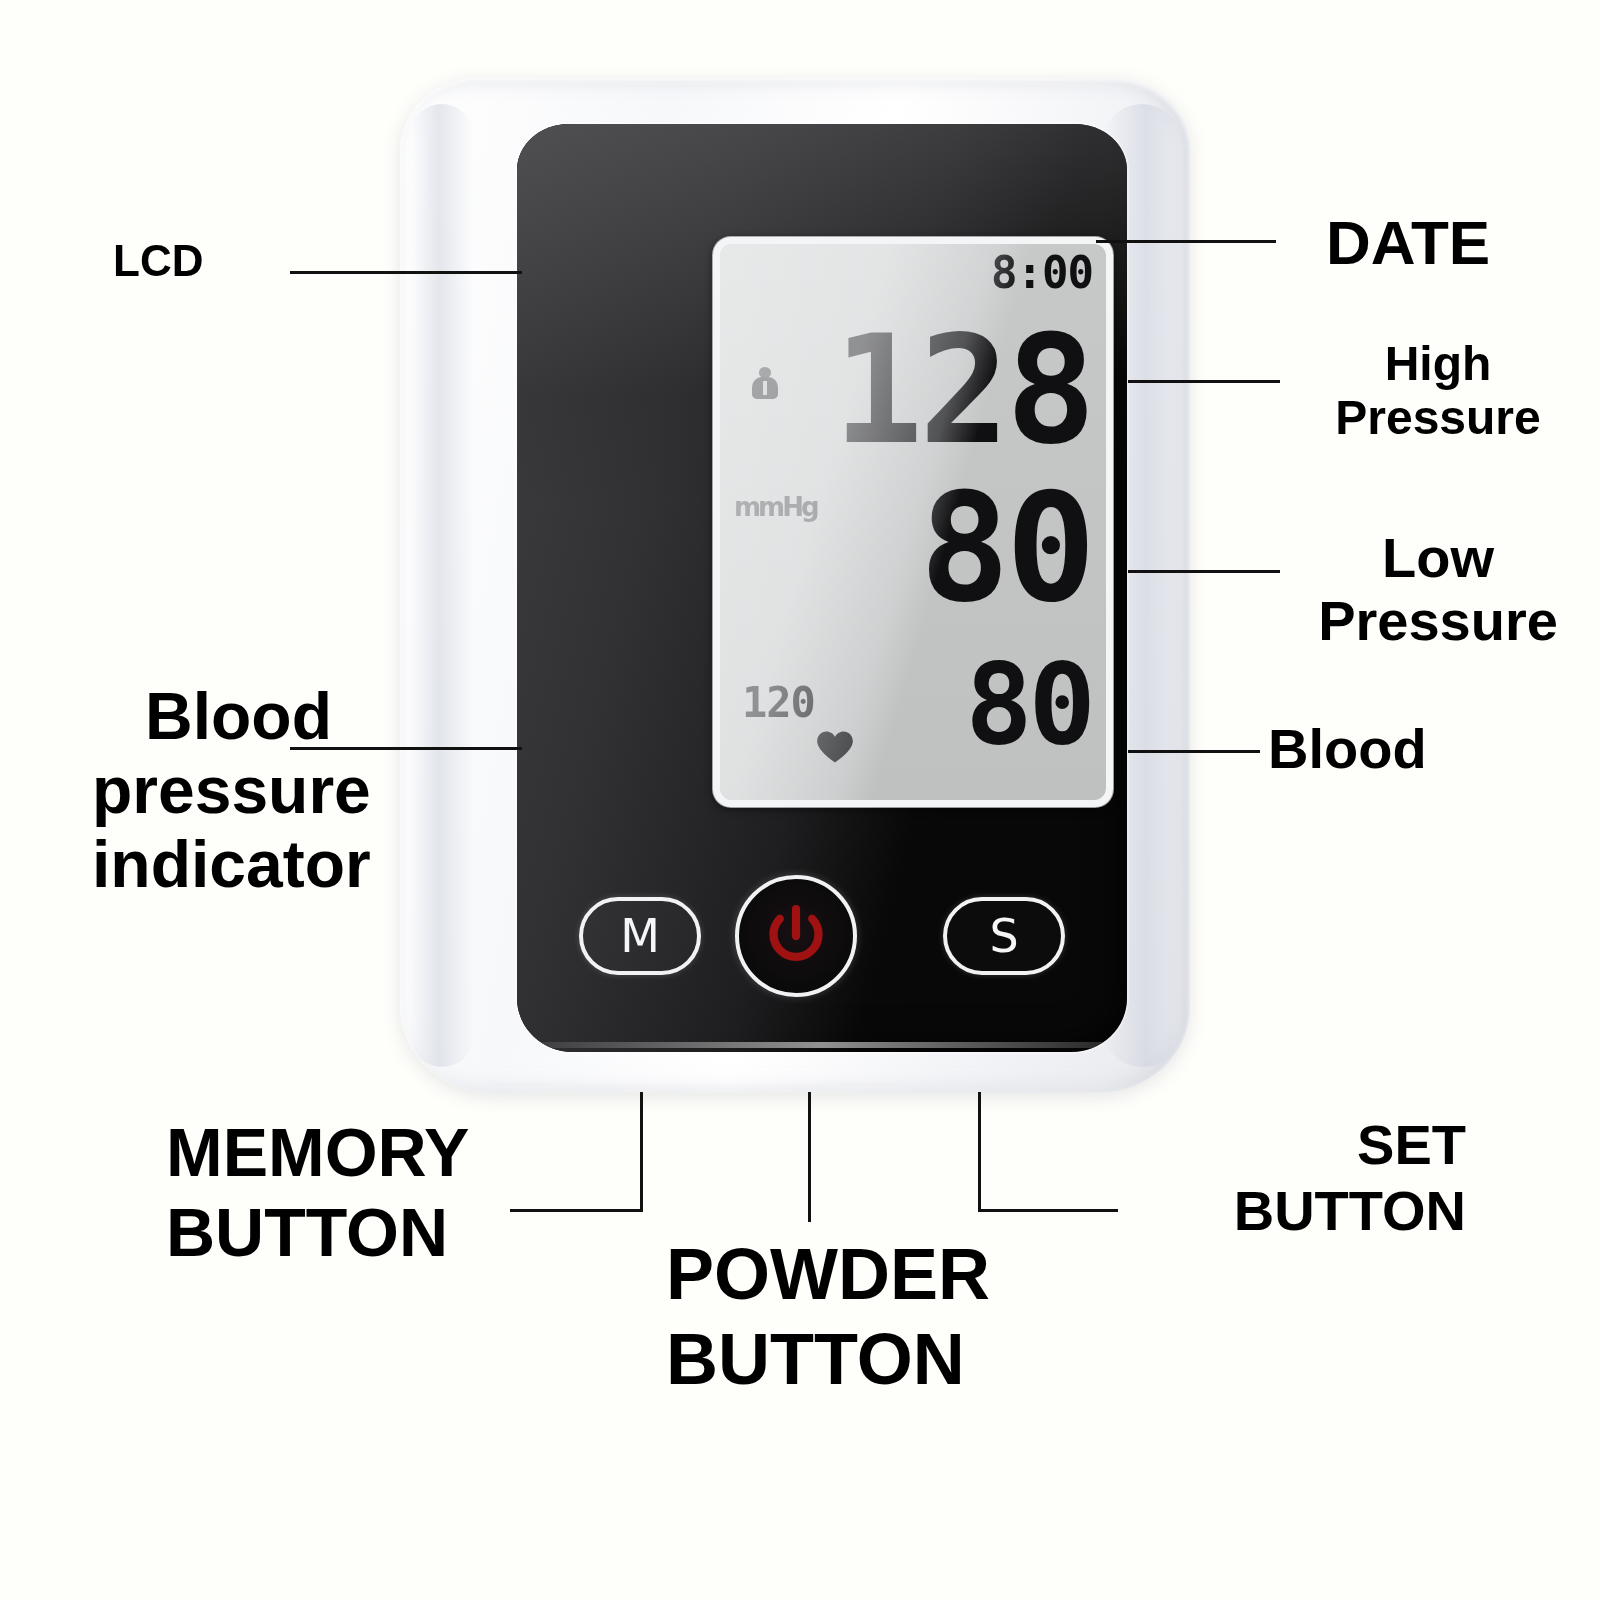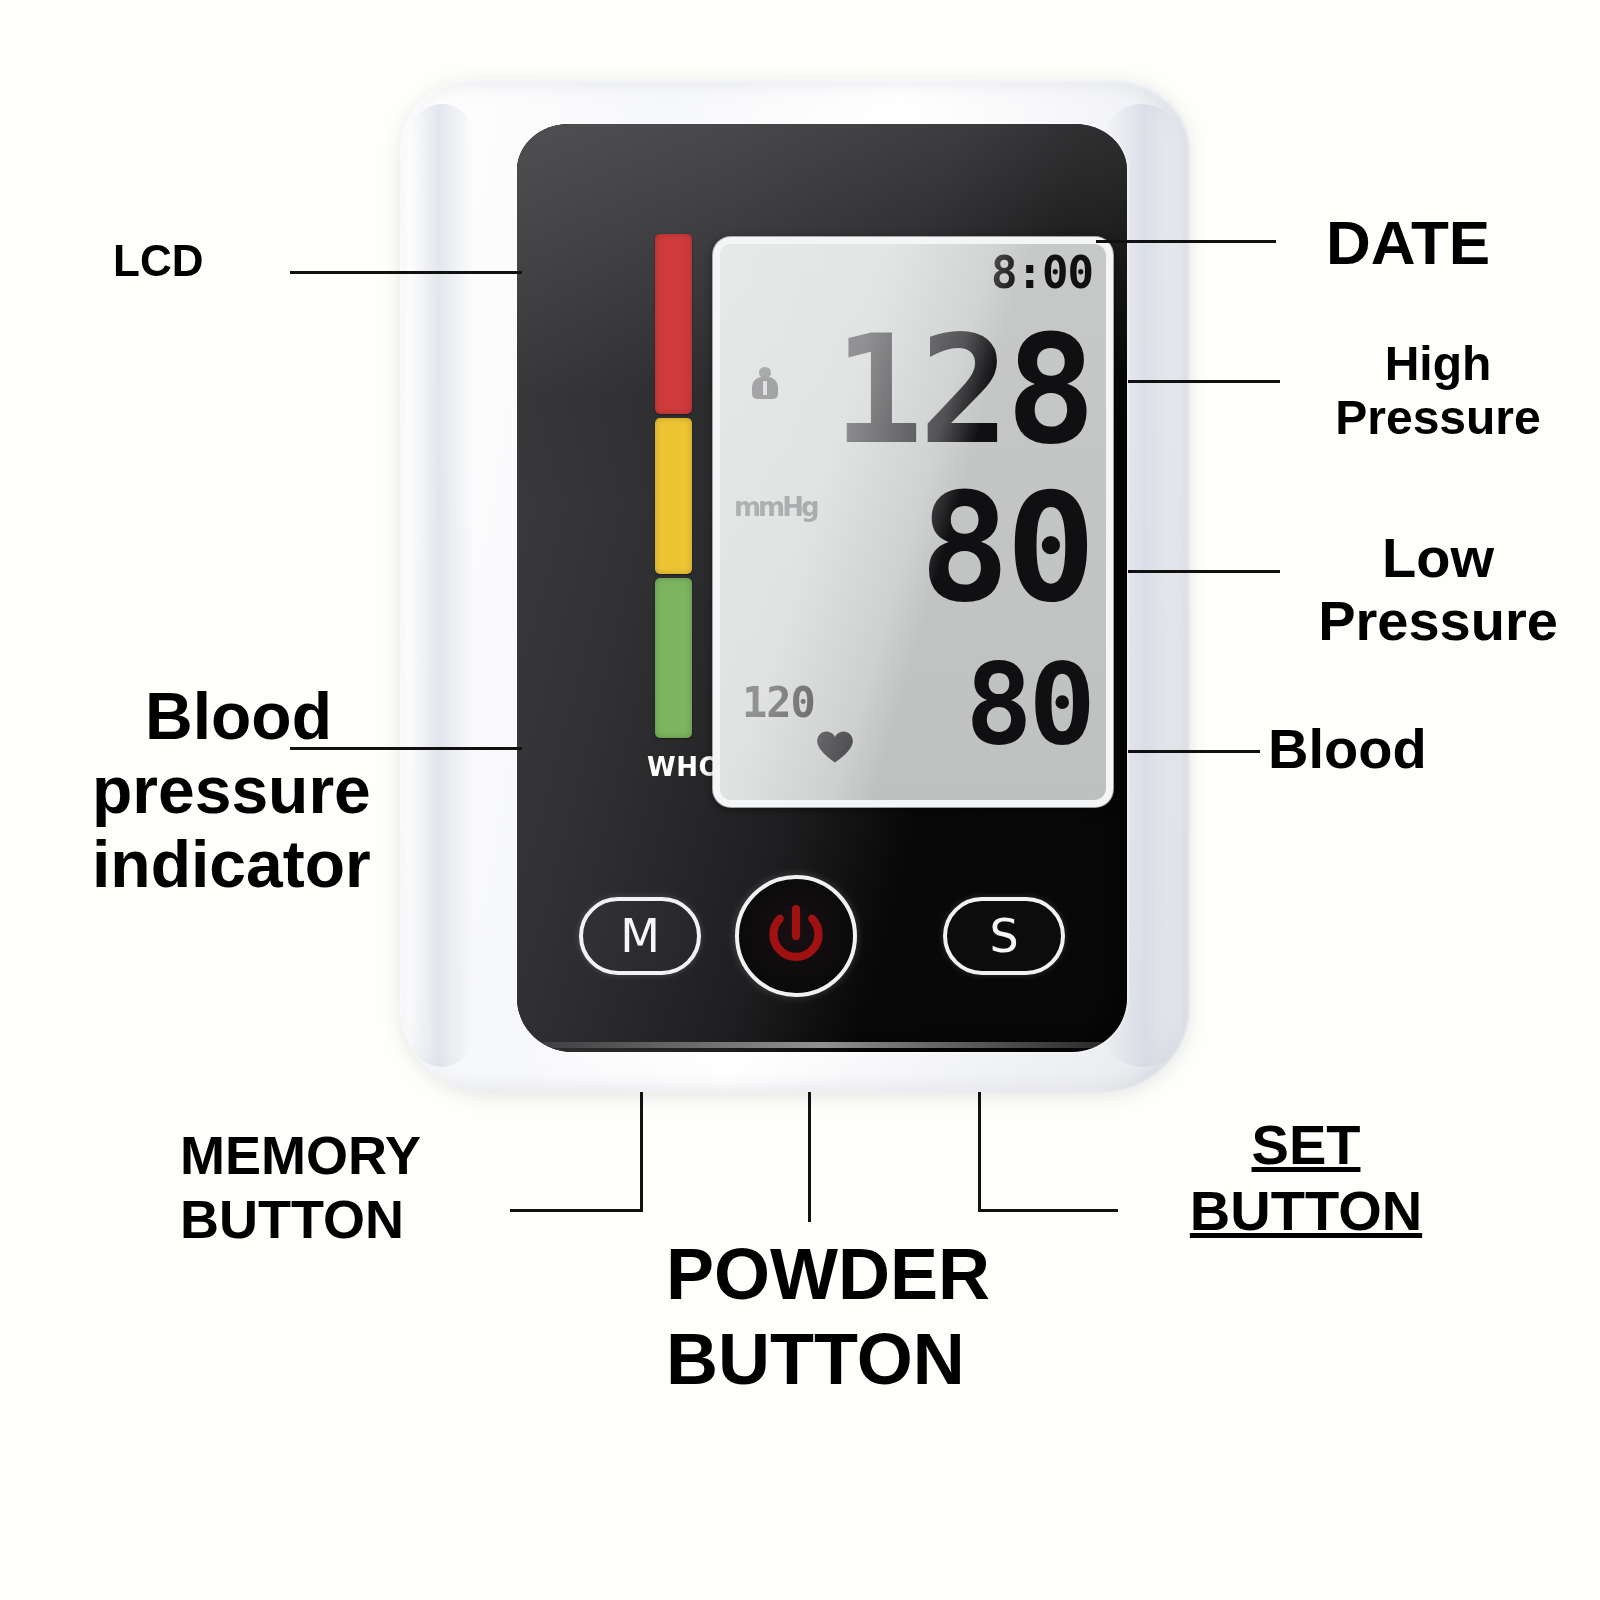--- a/index.html
+++ b/index.html
@@ -241,26 +241,20 @@
 
   <div class="body-shell"></div>
   <div class="shell-sheen sheen-l"></div>
   <div class="shell-sheen sheen-r"></div>
 
   <div class="face">
     <div class="face-gloss"></div>
     <div class="face-gloss2"></div>
     <div class="face-edge-hl"></div>
 
-    <div class="who">
-      <div class="who-bar" id="who-red" style="background: rgb(207, 59, 59);"></div>
-      <div class="who-bar" id="who-yellow" style="background: rgb(237, 197, 51);"></div>
-      <div class="who-bar" id="who-green" style="background: rgb(124, 180, 95);"></div>
-      <div class="who-label">WHO</div>
-    </div>
 
     <div class="lcd-frame">
       <div class="lcd">
 
         <div class="seg lcd-time">8:00</div>
 
         <div class="icon-person">
           <div class="head"></div>
             <div class="torso"></div>
         </div>
@@ -330,20 +324,20 @@
 <div class="callout" style="left:1326px; top:208px; font-size:62px;">DATE</div>
 
 <div class="callout" style="left:1288px; top:337px; font-size:48px; text-align:center; width:300px;">High
 Pressure</div>
 
 <div class="callout" style="left:1288px; top:527px; font-size:56px; text-align:center; width:300px;">Low
 Pressure</div>
 
 <div class="callout" style="left:1268px; top:718px; font-size:56px;">Blood</div>
 
-<div class="callout" style="left:180px; top:1112px; font-size:54px; line-height:1.18;margin-top:12px;">MEMORY
+<div class="callout" style="left:166px; top:1112px; font-size:68px; line-height:1.18;">MEMORY
 BUTTON</div>
 
 <div class="callout" style="left:666px; top:1232px; font-size:72px; line-height:1.18;">POWDER
 BUTTON</div>
 
-<div class="callout" style="left:1146px; top:1112px; font-size:56px; line-height:1.18; text-align:center; width:320px;text-decoration:underline;">SET
+<div class="callout" style="left:1146px; top:1112px; font-size:56px; line-height:1.18; text-align:right; width:320px;">SET
 BUTTON</div>
 
 </body></html>

